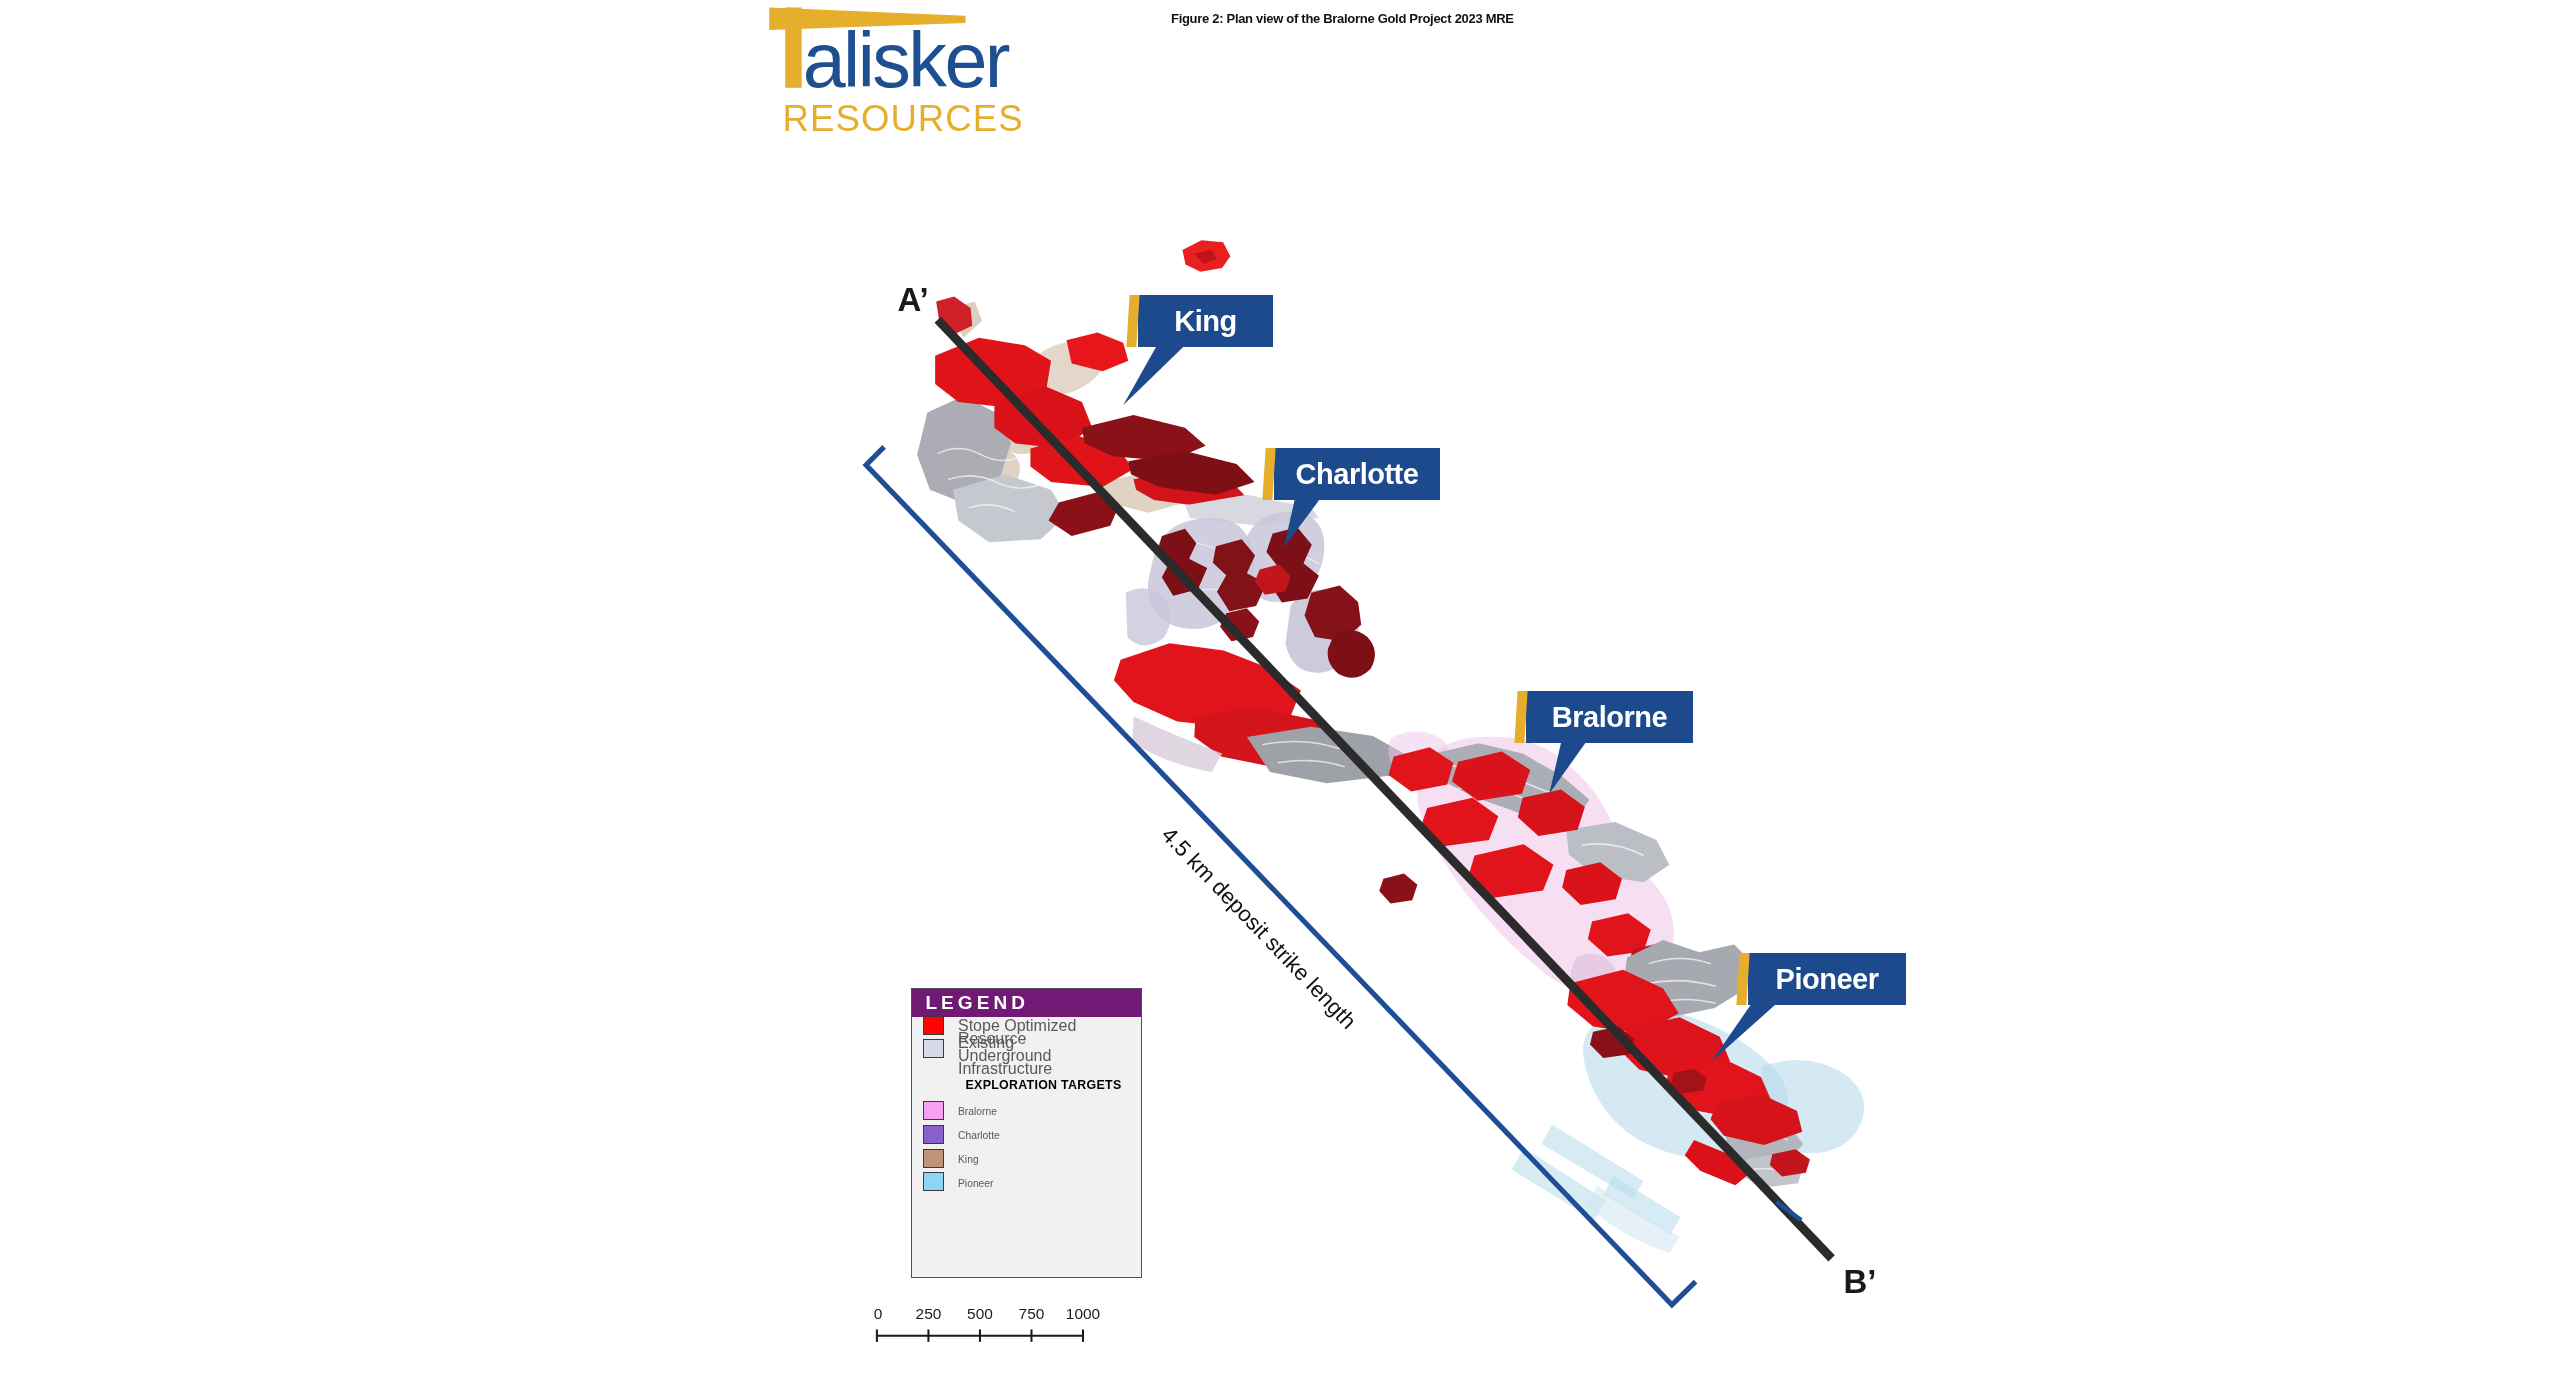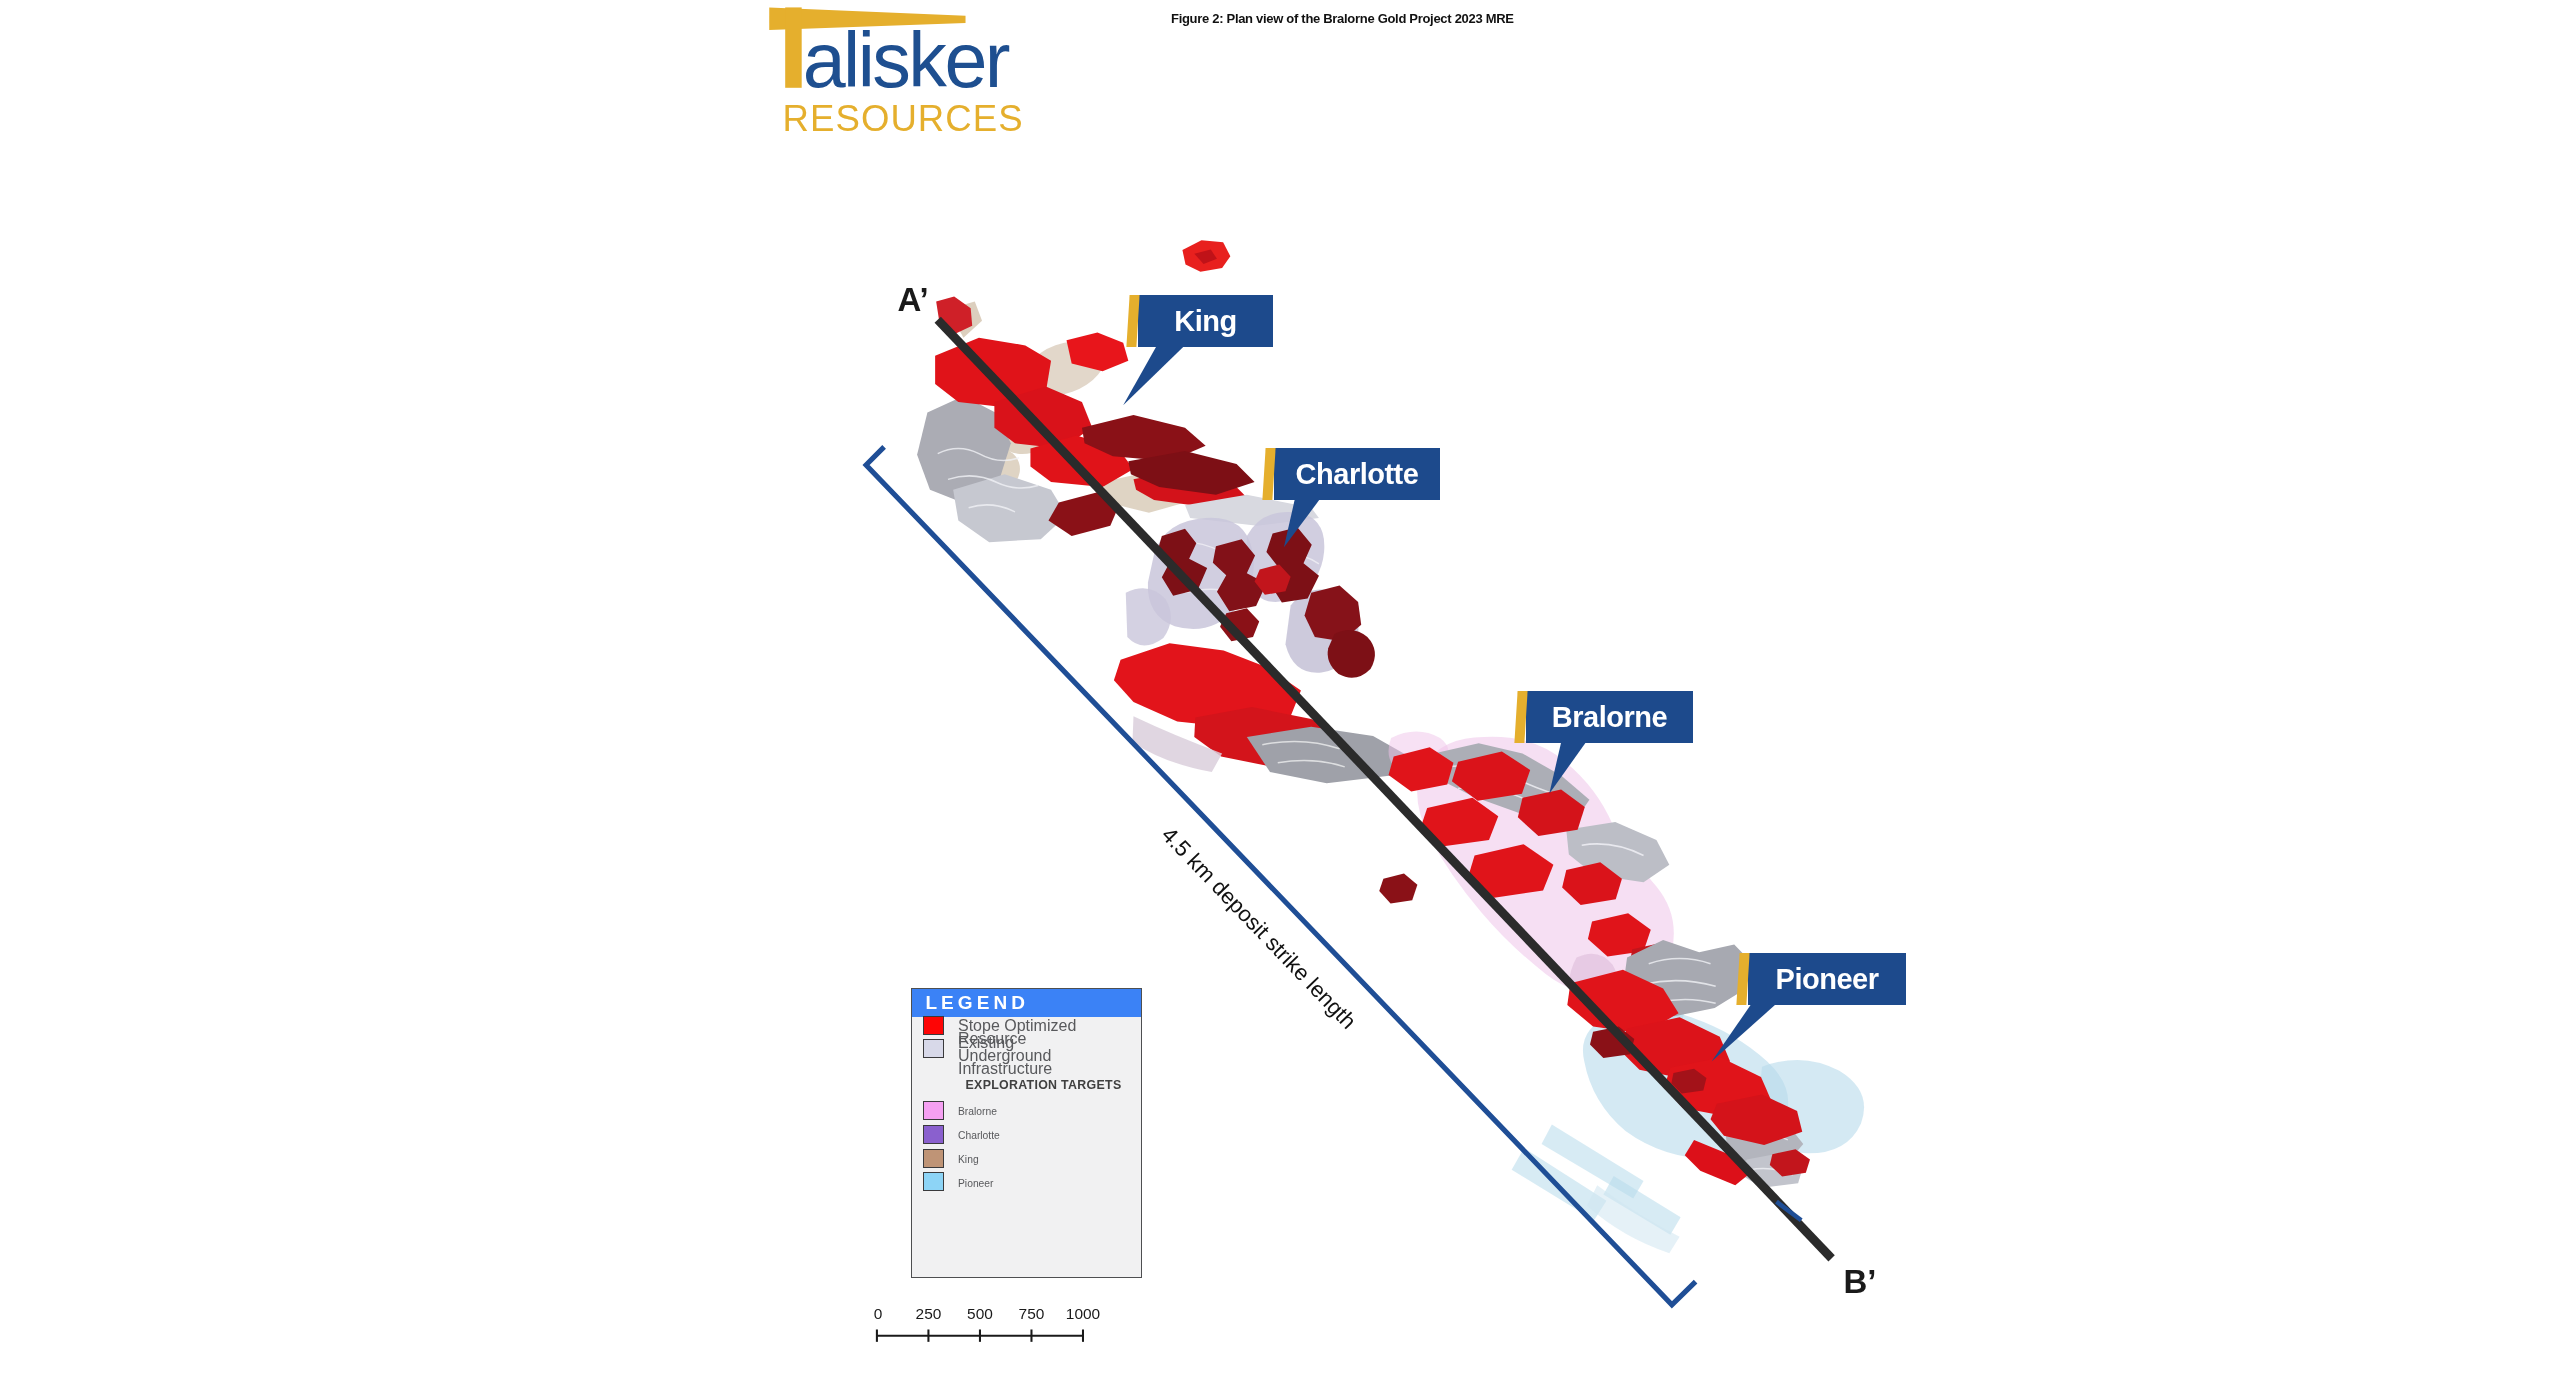--- a/index.html
+++ b/index.html
@@ -14,26 +14,26 @@
     justify-content:center;font-weight:bold;font-size:29px;letter-spacing:-0.5px;height:52px;}
   .callout .stripe{position:absolute;left:-10.3px;top:0;width:10.3px;height:100%;
     background:#e5af2d;transform:skewX(-3.5deg);}
   #callout-king{left:1138px;top:295px;width:135px;}
   #callout-charlotte{left:1274px;top:448px;width:166px;}
   #callout-bralorne{left:1526px;top:691px;width:167px;}
   #callout-pioneer{left:1748px;top:953px;width:158px;}
 
   .legend{position:absolute;left:911px;top:988px;width:231px;height:290px;
     background:#f1f1f2;border:1.5px solid #4e4f51;box-sizing:border-box;}
-  .legend-header{position:absolute;left:0;top:0;width:100%;height:28px;background:#3b82f6;
+  .legend-header{position:absolute;left:0;top:0;width:100%;height:28px;background:#701a75;
     color:#ffffff;font-weight:bold;font-size:19px;letter-spacing:4.1px;line-height:28px;
     padding-left:13.4px;box-sizing:border-box;}
   .legend-swatch{position:absolute;width:20.6px;height:18.5px;border:1px solid #3a3a3c;box-sizing:border-box;}
   .legend-label{position:absolute;left:46px;color:#58595c;font-size:16px;line-height:13px;width:129px;}
-  .legend-sub{position:absolute;left:15.5px;top:89px;color:#404040;font-size:12.4px;font-weight:bold;
+  .legend-sub{position:absolute;left:15.5px;top:89px;color:#000000;font-size:12.4px;font-weight:bold;
     letter-spacing:0.3px;padding-left:38px;}
   .sw-red{left:11.3px;top:27px;background:#fe0505;}
   .lb-red{top:30px;}
   .sw-lav{left:11.3px;top:50px;background:#d8d9e9;}
   .lb-lav{top:47px;width:118px;}
   .sw-bral{left:11.3px;top:112px;background:#f5a0f2;}
   .lb-bral{top:116px;font-size:10.3px;}
   .sw-char{left:11.3px;top:136px;background:#8a60ce;}
   .lb-char{top:140px;font-size:10.3px;}
   .sw-king{left:11.3px;top:160px;background:#bf9476;}

